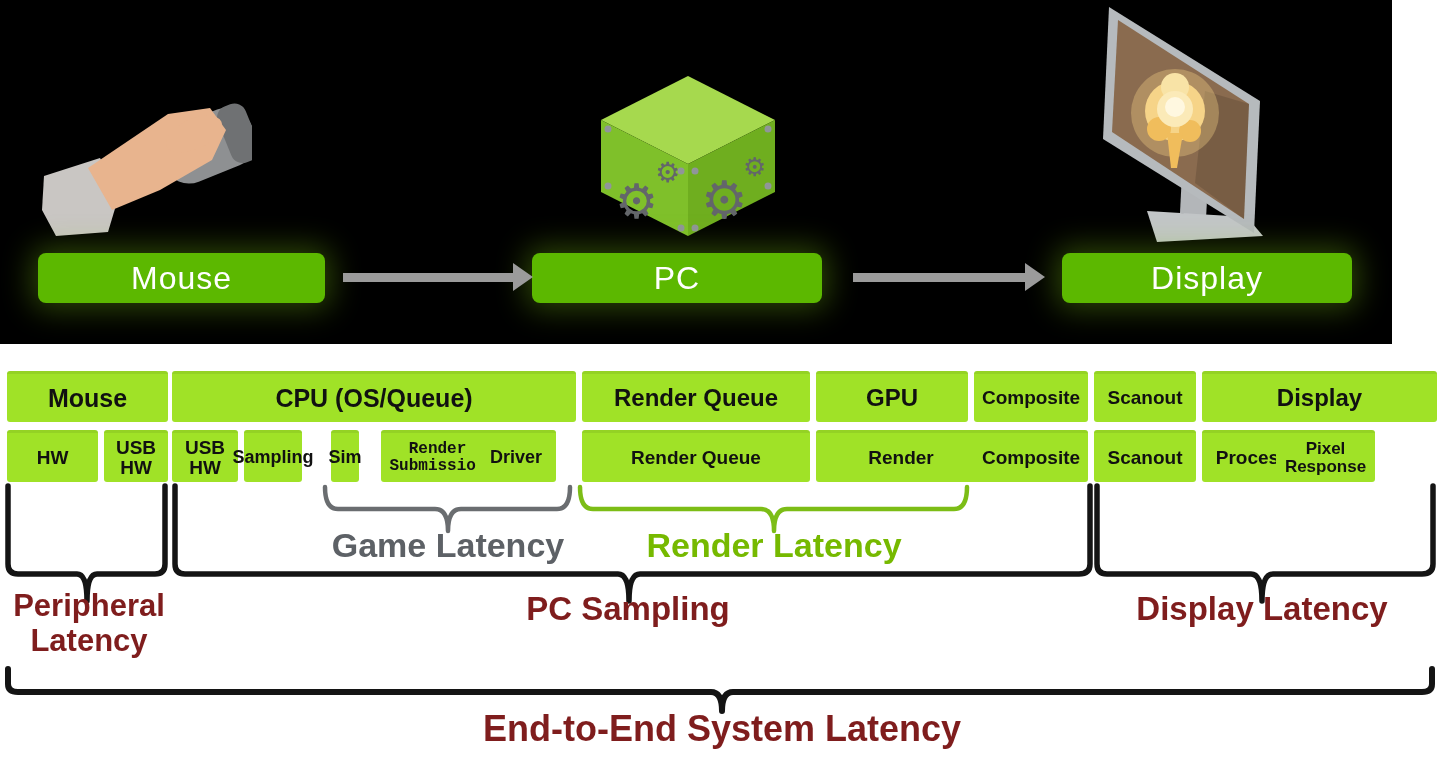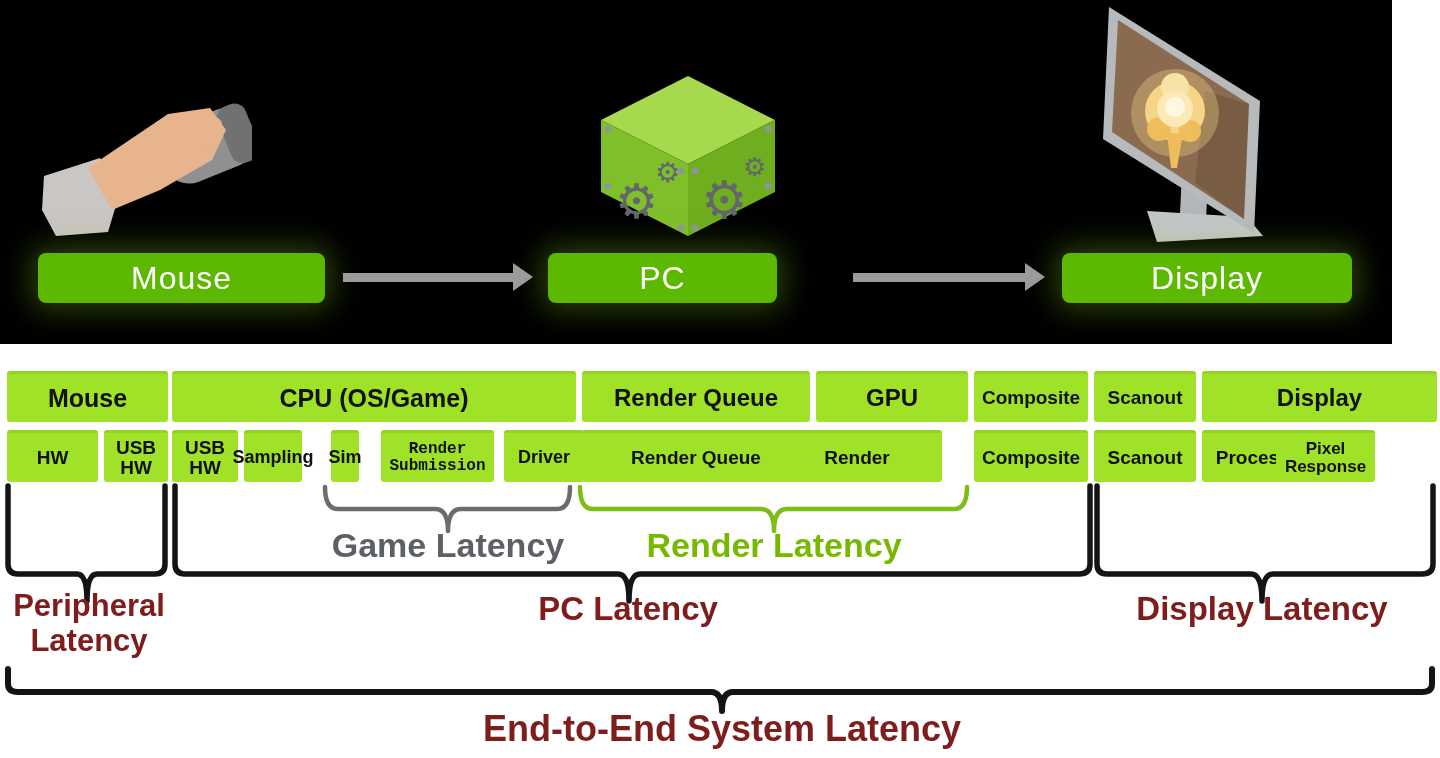--- a/index.html
+++ b/index.html
@@ -100,36 +100,36 @@
         <circle cx="80" cy="84" r="14" fill="#f8e3a6"></circle>
         <circle cx="80" cy="106" r="18" fill="#fbeab8"></circle>
         <circle cx="80" cy="104" r="10" fill="#fff8e0"></circle>
         <polygon points="72,130 88,130 82,165 76,165" fill="#f0bd5c"></polygon>
       </g>
     </svg>
 
     <div class="pill" style="left:38px;width:287px">
       <span>Mouse</span>
     </div>
-    <div class="pill" style="left:548px;width:229px">
+    <div class="pill" style="left:532px;width:290px">
       <span>PC</span>
     </div>
     <div class="pill" style="left:1062px;width:290px">
       <span>Display</span>
     </div>
 
     <div class="arrow" style="left:343px;width:170px"></div>
     <div class="arrow" style="left:853px;width:172px"></div>
   </div>
 
   <div class="blk hdr lg" style="left:7px;width:161px">
       <span>Mouse</span>
     </div>
   <div class="blk hdr lg" style="left:172px;width:404px">
-      <span>CPU (OS/Game)</span>
+      <span>CPU (OS/Queue)</span>
     </div>
   <div class="blk hdr" style="left:582px;width:228px">
       <span>Render Queue</span>
     </div>
   <div class="blk hdr" style="left:816px;width:152px">
       <span>GPU</span>
     </div>
   <div class="blk hdr sm" style="left:974px;width:114px">
       <span>Composite</span>
     </div>
@@ -151,27 +151,27 @@
     </div>
   <div class="blk sub f18" style="left:244px;width:58px">
       <span>Sampling</span>
     </div>
   <div class="blk sub f18" style="left:331px;width:28px">
       <span>Sim</span>
     </div>
   <div class="blk sub f16" style="left:381px;width:113px">
       <span>Render Submission</span>
     </div>
-  <div class="blk sub f18" style="left:504px;width:80px">
+  <div class="blk sub f18" style="left:476px;width:80px">
       <span>Driver</span>
     </div>
   <div class="blk sub" style="left:582px;width:228px">
       <span>Render Queue</span>
     </div>
-  <div class="blk sub" style="left:772px;width:170px">
+  <div class="blk sub" style="left:816px;width:170px">
       <span>Render</span>
     </div>
   <div class="blk sub" style="left:974px;width:114px">
       <span>Composite</span>
     </div>
   <div class="blk sub" style="left:1094px;width:102px">
       <span>Scanout</span>
     </div>
   <div class="blk sub" style="left:1202px;width:130px">
       <span>Processing</span>
@@ -185,17 +185,17 @@
     <path class="br-small-green" d="M580,4 Q580,26 593,26 L761,26 Q774,26 774,48 Q774,26 787,26 L954,26 Q967,26 967,4"></path>
     <path class="br-big" d="M8,3 L8,81 Q8,91 18,91 L77,91 Q87,91 87,118 Q87,91 97,91 L155,91 Q165,91 165,81 L165,3"></path>
     <path class="br-big" d="M175,3 L175,81 Q175,91 185,91 L618,91 Q629,91 629,118 Q629,91 640,91 L1079,91 Q1090,91 1090,81 L1090,3"></path>
     <path class="br-big" d="M1097,3 L1097,81 Q1097,91 1107,91 L1251,91 Q1262,91 1262,118 Q1262,91 1273,91 L1422,91 Q1433,91 1433,81 L1433,3"></path>
     <path class="br-bottom" d="M8,186 L8,201 Q8,209 18,209 L711,209 Q722,209 722,228 Q722,209 733,209 L1422,209 Q1432,209 1432,201 L1432,186"></path>
   </svg>
 
   <div class="lat lat-game">Game Latency</div>
   <div class="lat lat-render">Render Latency</div>
   <div class="lat lat-peripheral">Peripheral Latency</div>
-  <div class="lat lat-pc">PC Latency</div>
+  <div class="lat lat-pc">PC Sampling</div>
   <div class="lat lat-e2e">End-to-End System Latency</div>
   <div class="lat lat-display">Display Latency</div>
 
 </div>
 
 </body></html>

